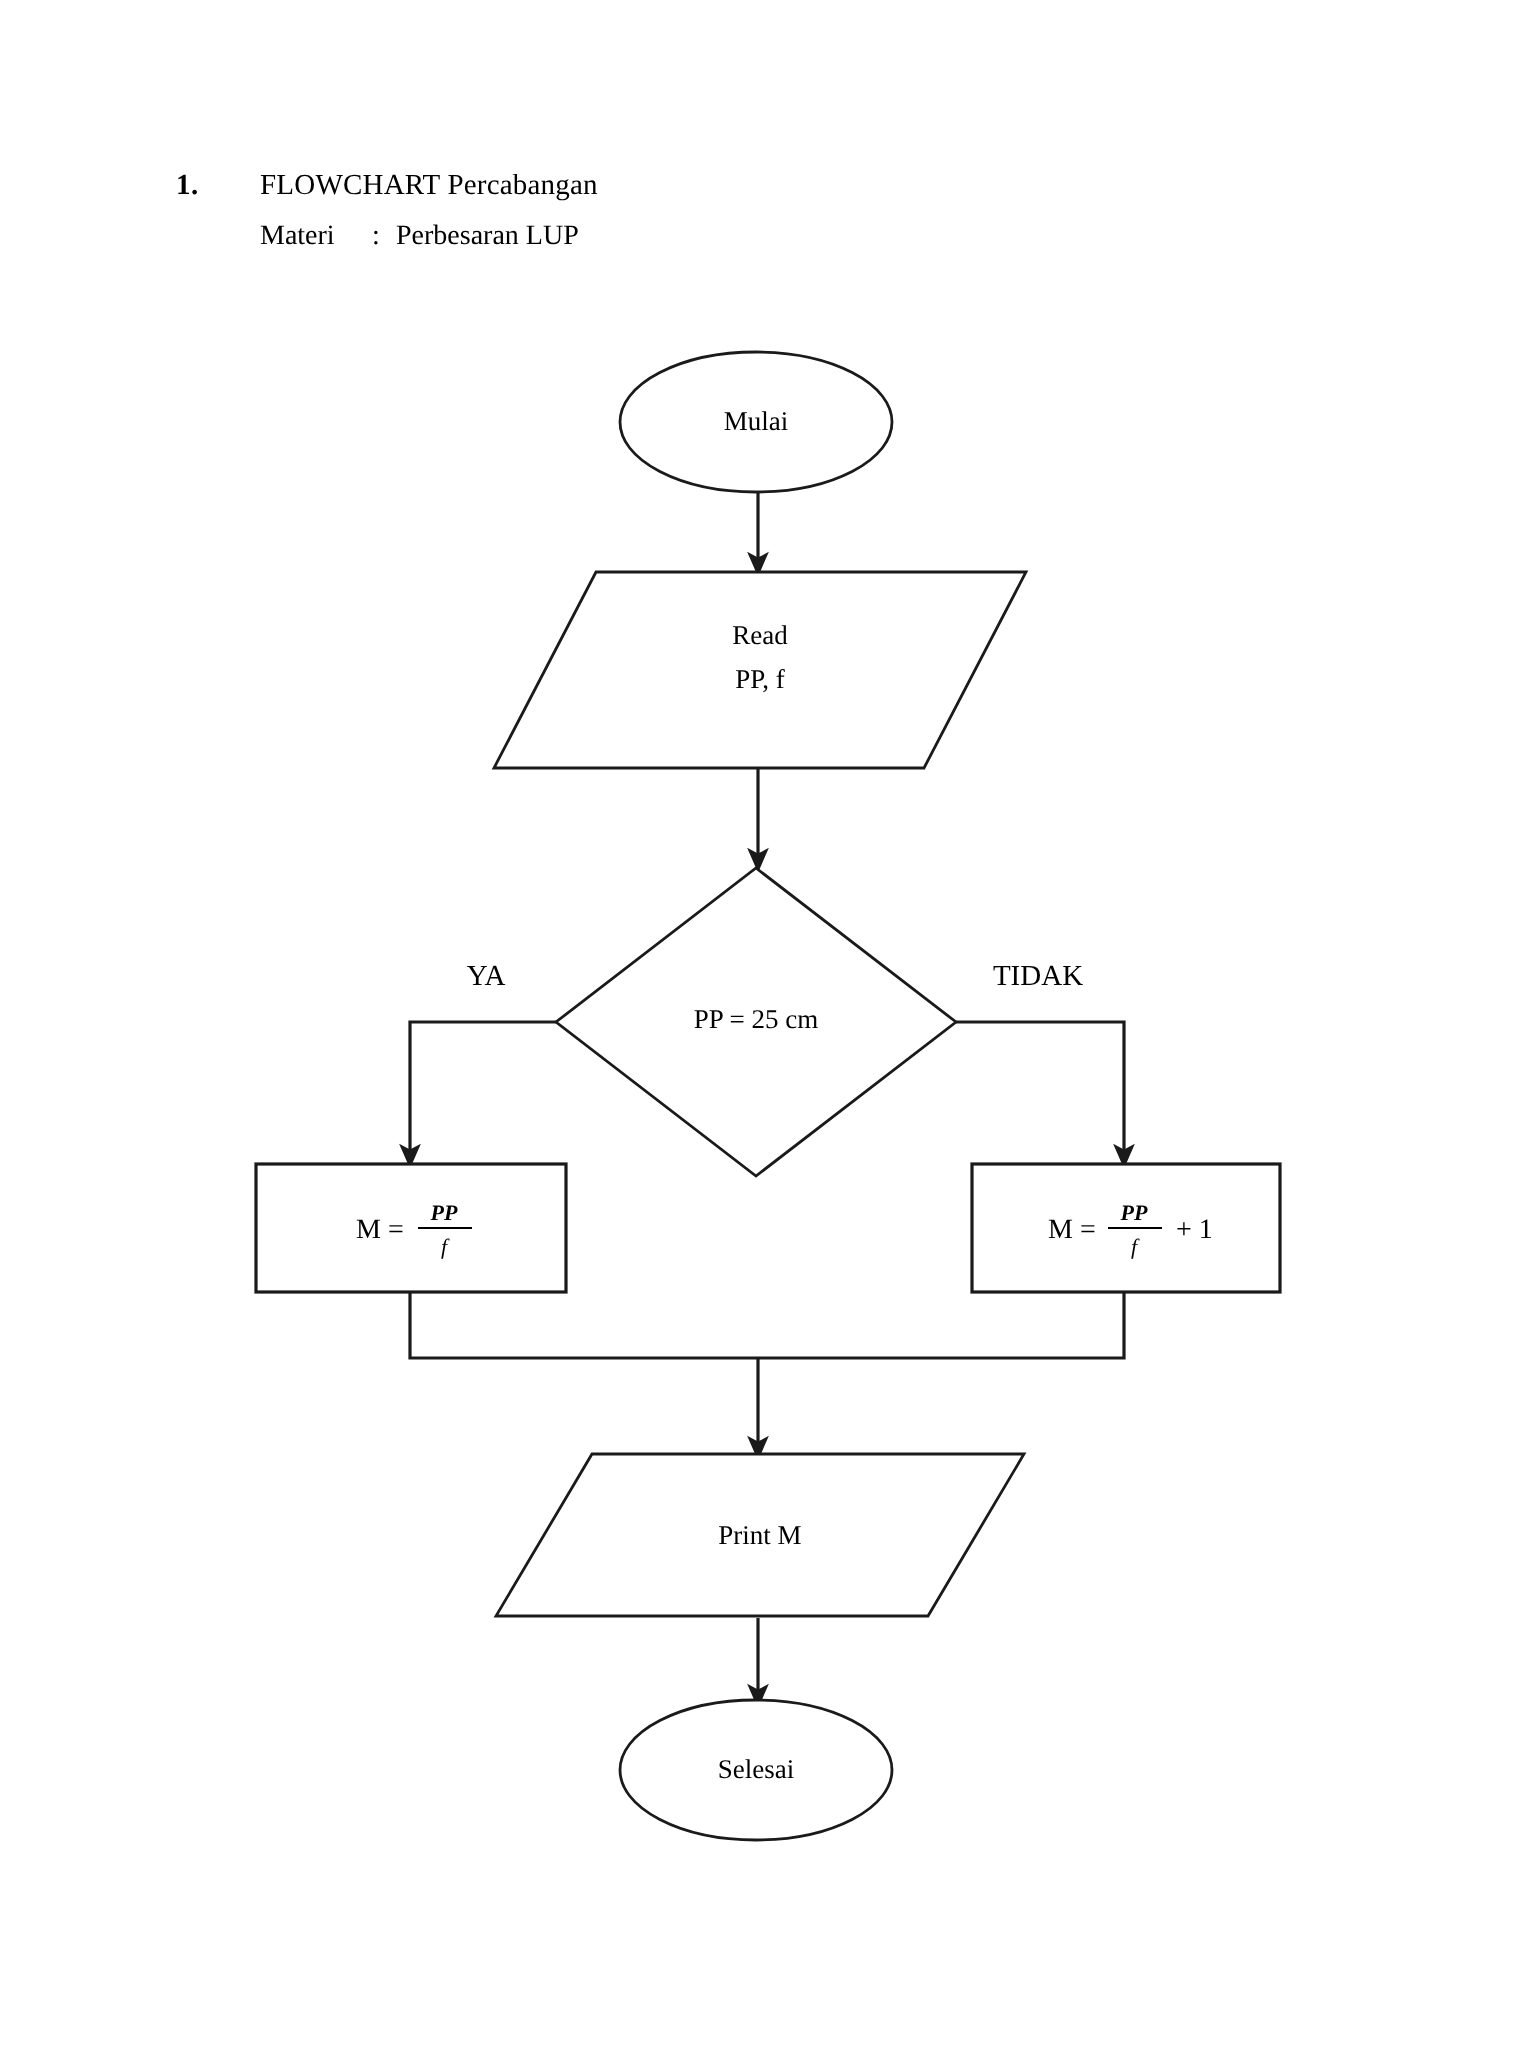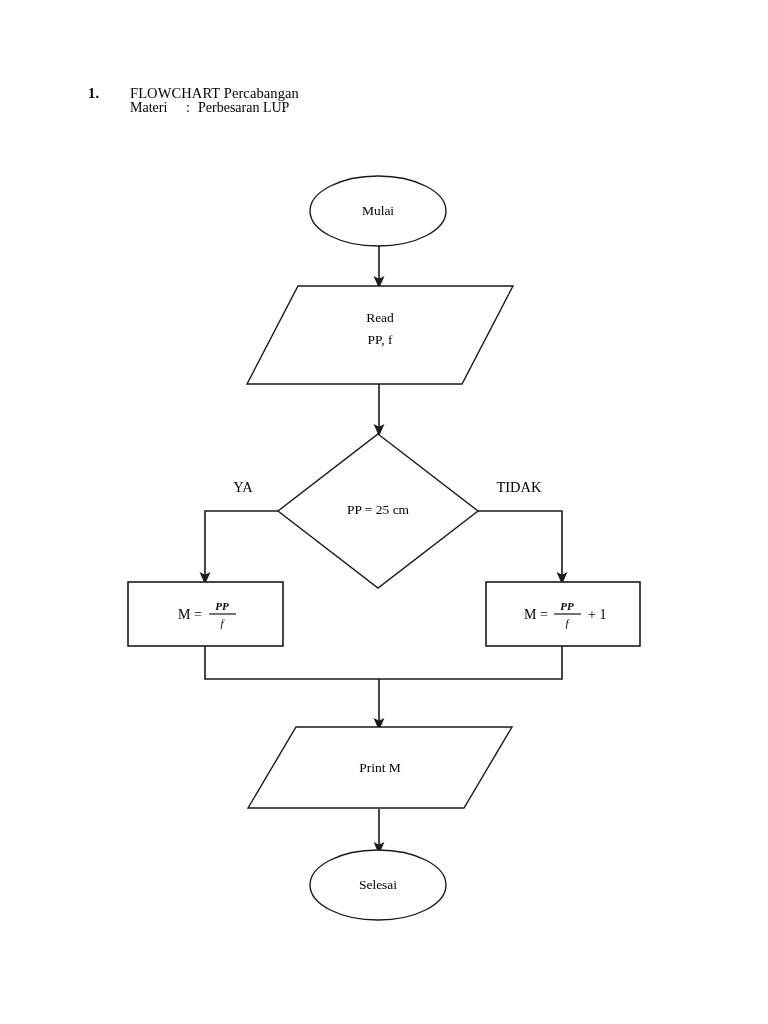--- a/index.html
+++ b/index.html
@@ -43,20 +43,21 @@
     letter-spacing: 0.2px;
   }
   .heading-title {
     font-size: 14.5px;
     font-weight: normal;
     letter-spacing: 0.1px;
   }
   .subheading-row {
     display: flex;
     align-items: flex-end;
+    margin-top: 11px;
     padding-left: 42px;
     line-height: 1.0;
   }
   .sub-label {
     font-size: 14px;
     width: 56px;
     flex: 0 0 56px;
   }
   .sub-sep {
     font-size: 14px;

